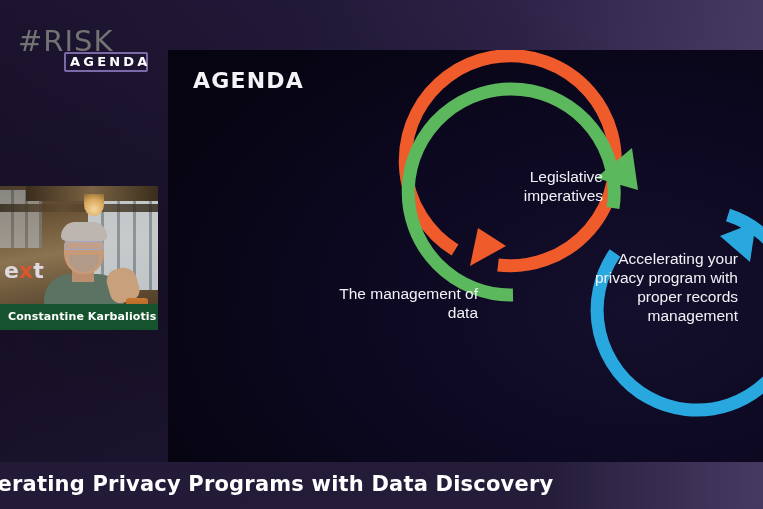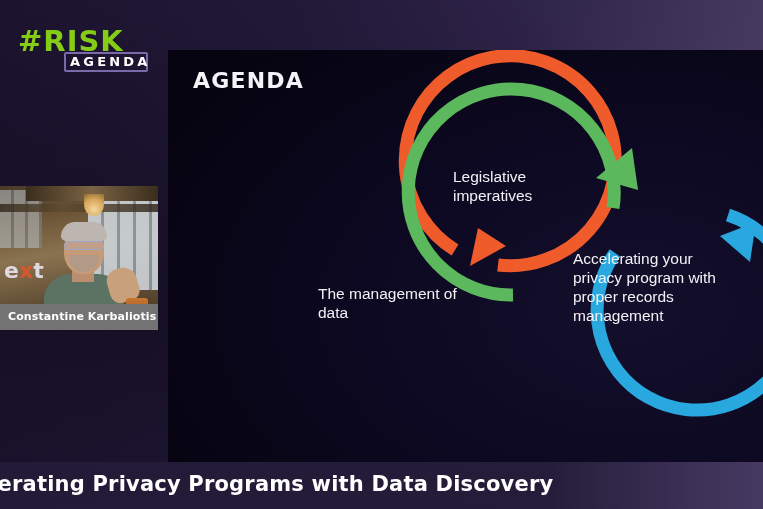--- a/index.html
+++ b/index.html
@@ -40,23 +40,23 @@
     position: absolute;
     left: 18px;
     top: 26px;
     width: 130px;
     height: 48px;
   }
   .logo-risk {
     position: absolute;
     left: 0;
     top: 0;
-    color: #84cc16;
+    color: #737373;
     font-size: 29px;
-    font-weight: bold;
+    font-weight: normal;
     letter-spacing: 1px;
     font-family: "DejaVu Sans", sans-serif;
     line-height: 30px;
     white-space: nowrap;
   }
   .logo-digital-box {
     position: absolute;
     left: 46px;
     top: 26px;
     width: 84px;
@@ -114,21 +114,21 @@
   #diagram {
     position: absolute;
     left: 0;
     top: 0;
     width: 595px;
     height: 410px;
   }
   .ring-label {
     position: absolute;
     color: #f2f1f6;
-    text-align: left;
+    text-align: right;
     line-height: 1.22;
     font-family: "Liberation Sans", sans-serif;
     font-size: 15.5px;
     pointer-events: none;
   }
   #label-challenge {
     left: 150px;
     top: 235px;
     width: 160px;
   }
@@ -312,21 +312,21 @@
     height: 9px;
     background: #1c1c22;
     border-radius: 3px;
   }
   #cam-nameplate {
     position: absolute;
     left: 0;
     bottom: 0;
     width: 158px;
     height: 26px;
-    background: #737373;
+    background: #14532d;
   }
   #cam-name {
     position: absolute;
     left: 8px;
     top: 6px;
     color: #ffffff;
     font-size: 11px;
     font-weight: bold;
     letter-spacing: 0.1px;
     font-family: "DejaVu Sans", sans-serif;

